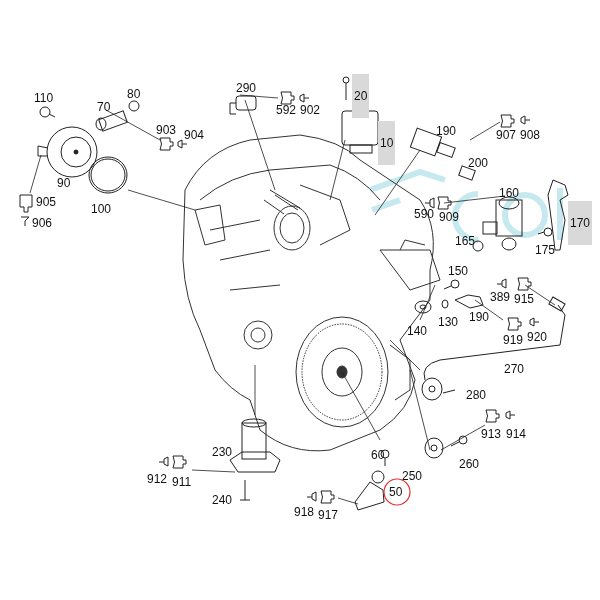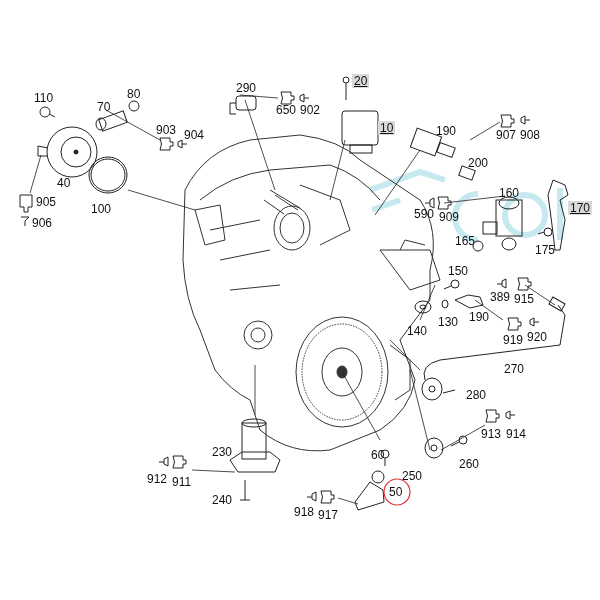--- a/index.html
+++ b/index.html
@@ -1,19 +1,19 @@
 <!DOCTYPE html>
 <html><head>
   <meta charset="utf-8">
   <style>
     html, body { margin: 0; padding: 0; background: #ffffff; }
     body { width: 600px; height: 600px; position: relative; overflow: hidden; font-family: "Liberation Sans", sans-serif; }
     #diagram { position: absolute; left: 0; top: 0; width: 600px; height: 600px; }
     .lbl { position: absolute; font-size: 12px; color: #111; line-height: 14px; white-space: nowrap; cursor: pointer; }
-    .lbl.hl { background: #d9d9d9; padding: 0 2px; text-decoration: underline; }
+    .lbl.hl { background: #d9d9d9; padding: 15px 2px; }
   </style>
 </head>
 <body>
 
 <div id="diagram">
   <svg width="600" height="600" viewBox="0 0 600 600" xmlns="http://www.w3.org/2000/svg">
     <g fill="none" stroke="#222" stroke-width="1">
 
       <g opacity="0.45" stroke="#7fd0dc" stroke-width="6">
         <path d="M370 190 L420 172 L445 180"></path>
@@ -266,41 +266,41 @@
     <circle cx="397" cy="492" r="13" fill="none" stroke="#e03030" stroke-width="1.2"></circle>
   </svg>
 
   
   <span class="lbl hl" style="left:378px;top:121px">10</span>
   <span class="lbl hl" style="left:352px;top:74px">20</span>
   <span class="lbl" style="left:389px;top:485px">50</span>
   <span class="lbl" style="left:371px;top:448px">60</span>
   <span class="lbl" style="left:97px;top:100px">70</span>
   <span class="lbl" style="left:127px;top:87px">80</span>
-  <span class="lbl" style="left:57px;top:176px">40</span>
+  <span class="lbl" style="left:57px;top:176px">90</span>
   <span class="lbl" style="left:91px;top:202px">100</span>
   <span class="lbl" style="left:34px;top:91px">110</span>
   <span class="lbl" style="left:469px;top:310px">190</span>
   <span class="lbl" style="left:438px;top:315px">130</span>
   <span class="lbl" style="left:407px;top:324px">140</span>
   <span class="lbl" style="left:448px;top:264px">150</span>
   <span class="lbl" style="left:499px;top:186px">160</span>
   <span class="lbl" style="left:455px;top:234px">165</span>
   <span class="lbl hl" style="left:568px;top:201px">170</span>
   <span class="lbl" style="left:535px;top:243px">175</span>
   <span class="lbl" style="left:436px;top:124px">190</span>
   <span class="lbl" style="left:468px;top:156px">200</span>
   <span class="lbl" style="left:236px;top:81px">290</span>
   <span class="lbl" style="left:212px;top:445px">230</span>
   <span class="lbl" style="left:212px;top:493px">240</span>
   <span class="lbl" style="left:402px;top:469px">250</span>
   <span class="lbl" style="left:459px;top:457px">260</span>
   <span class="lbl" style="left:504px;top:362px">270</span>
   <span class="lbl" style="left:466px;top:388px">280</span>
-  <span class="lbl" style="left:276px;top:103px">650</span>
+  <span class="lbl" style="left:276px;top:103px">592</span>
   <span class="lbl" style="left:300px;top:103px">902</span>
   <span class="lbl" style="left:156px;top:123px">903</span>
   <span class="lbl" style="left:184px;top:128px">904</span>
   <span class="lbl" style="left:36px;top:195px">905</span>
   <span class="lbl" style="left:32px;top:216px">906</span>
   <span class="lbl" style="left:496px;top:128px">907</span>
   <span class="lbl" style="left:520px;top:128px">908</span>
   <span class="lbl" style="left:439px;top:210px">909</span>
   <span class="lbl" style="left:414px;top:207px">590</span>
   <span class="lbl" style="left:172px;top:475px">911</span>

